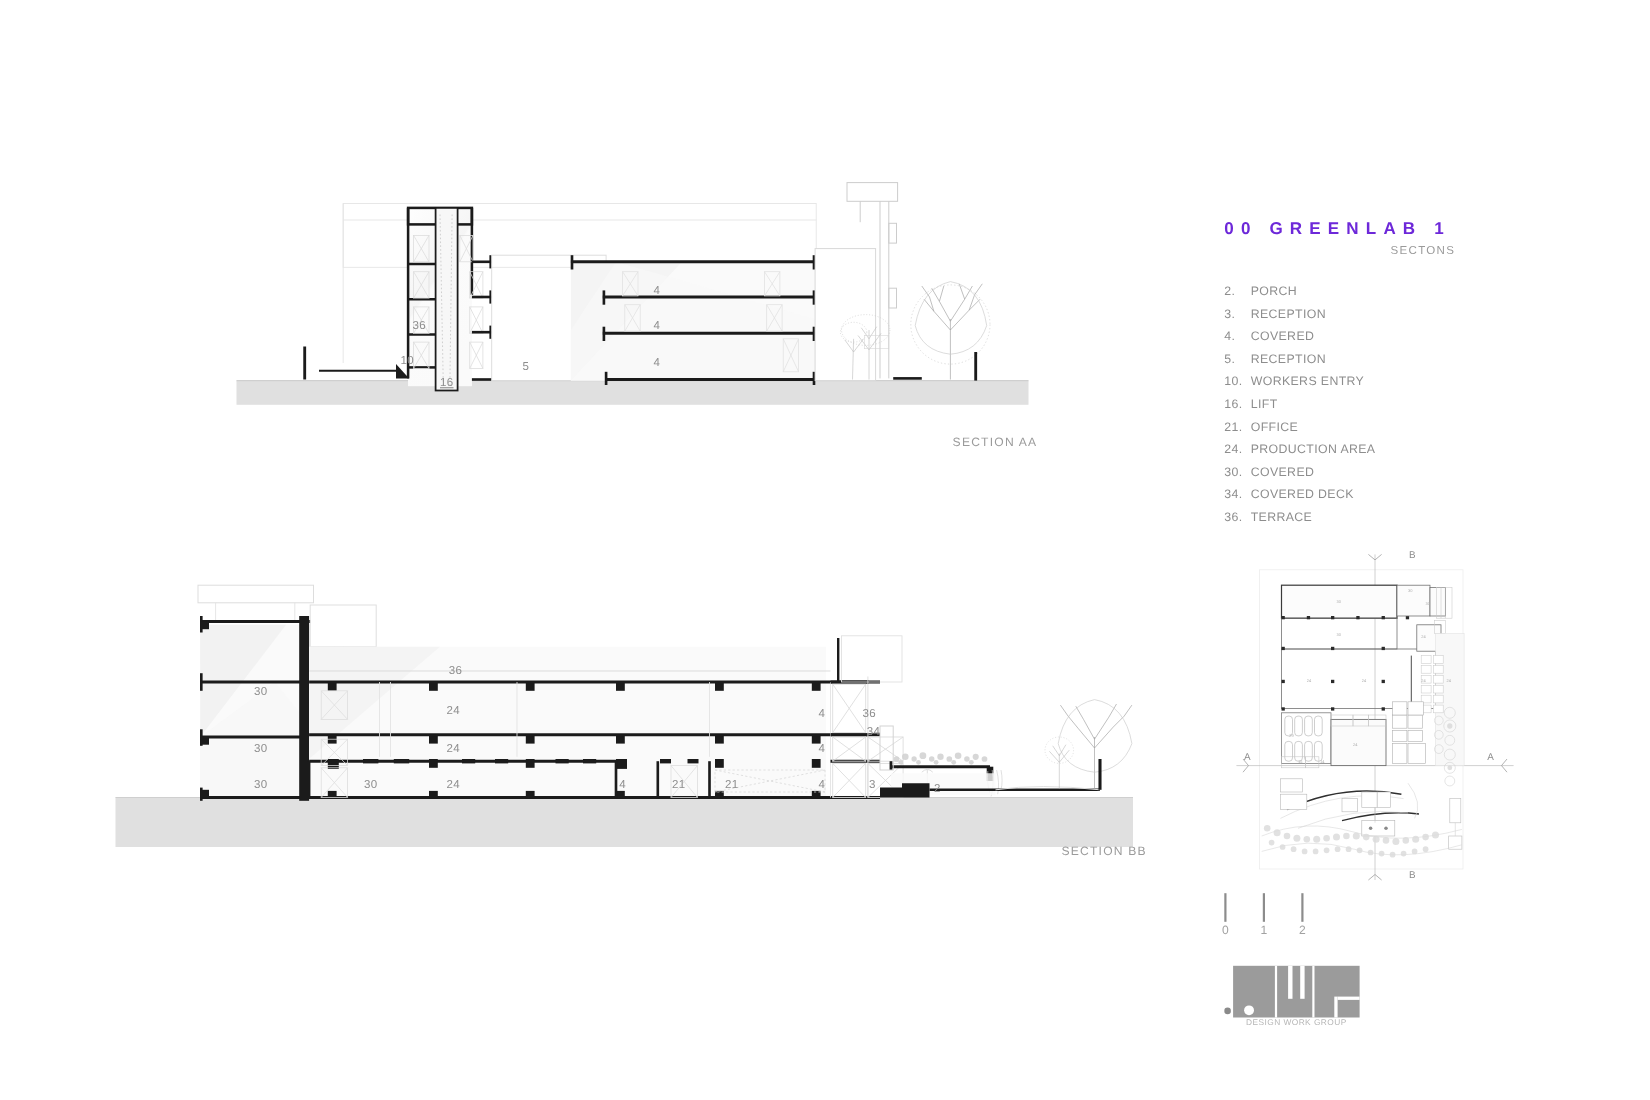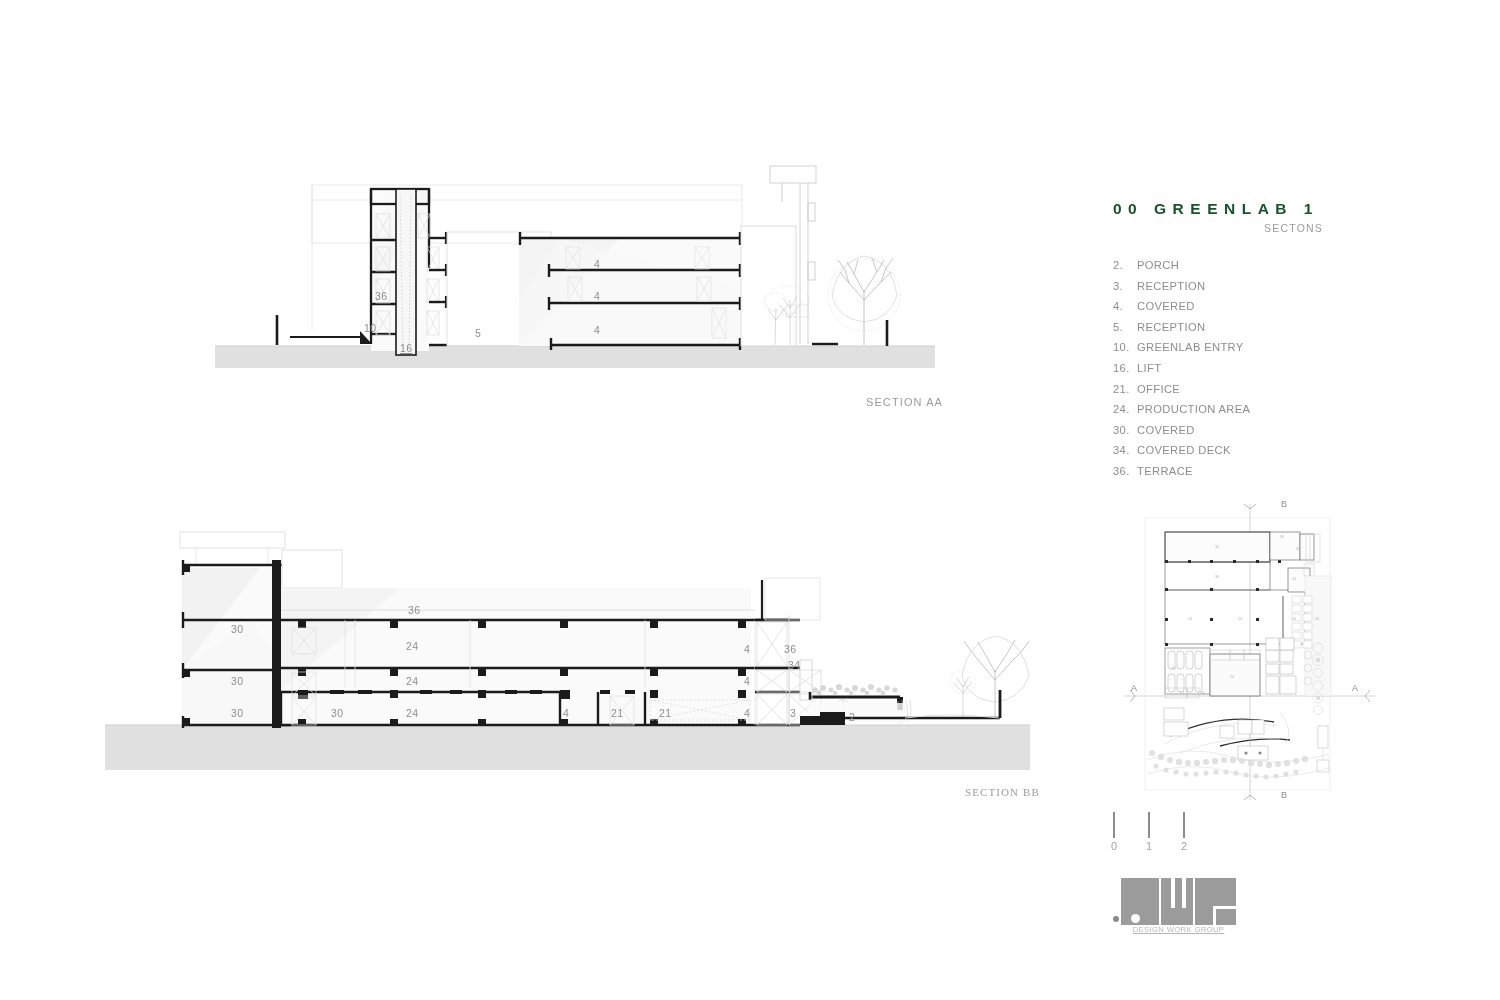--- a/index.html
+++ b/index.html
@@ -7,21 +7,21 @@
        font-family:"Liberation Sans","DejaVu Sans",sans-serif;
        -webkit-font-smoothing:antialiased;}
   #sheet{position:relative;width:1500px;height:1000px;background:#fff;}
 
   
   .abs{position:absolute;}
 
   
   .title-main{
     position:absolute;left:1113px;top:200px;
-    font-size:15.5px;font-weight:bold;color:#14532d;
+    font-size:15.5px;font-weight:bold;color:#6d28d9;
     letter-spacing:6.5px;white-space:nowrap;text-align:center;
   }
   .title-sub{
     position:absolute;left:1113px;top:222px;width:210px;
     text-align:right;font-size:10.5px;color:#9a9a9a;
     letter-spacing:1.2px;white-space:nowrap;
   }
   .legend{position:absolute;left:1113px;top:255px;width:230px;}
   .legend-row{display:flex;align-items:flex-start;height:20.6px;
     font-size:11.2px;color:#8d8d8d;letter-spacing:0.35px;line-height:20.6px;}
@@ -43,21 +43,21 @@
   .sb-lbl{position:absolute;font-size:11px;color:#a2a2a2;top:28px;}
 
   
   .logo-wrap{position:absolute;left:1113px;top:878px;}
   .logo-dot{position:absolute;left:0px;top:38px;width:6px;height:6px;
             border-radius:50%;background:#8a8a8a;}
   .logo-block{position:absolute;left:8px;top:0px;width:115px;height:47px;background:#9b9b9b;}
   .logo-cut{position:absolute;background:#ffffff;}
   .logo-text{position:absolute;left:8px;top:47px;width:115px;
     text-align:center;font-size:7.6px;color:#b6b6b6;letter-spacing:0.4px;
-    white-space:nowrap;text-decoration:underline;}
+    white-space:nowrap;}
 
   
   .kp-letter{position:absolute;font-size:9px;color:#8d8d8d;}
 </style>
 </head>
 <body>
 
 <div id="sheet">
 
   <div class="abs" style="left:0;top:0;width:1060px;height:400px;">
@@ -482,21 +482,21 @@
       <span class="rtag" style="left:659px;top:187px;">21</span>
       <span class="rtag" style="left:744px;top:123px;">4</span>
       <span class="rtag" style="left:744px;top:155px;">4</span>
       <span class="rtag" style="left:744px;top:187px;">4</span>
       <span class="rtag" style="left:784px;top:123px;">36</span>
       <span class="rtag" style="left:788px;top:139px;">34</span>
       <span class="rtag" style="left:790px;top:187px;">3</span>
       <span class="rtag" style="left:849px;top:191px;">2</span>
     </div>
 
-    <span class="section-caption" style="left:965px;top:266px;font-family:Liberation Serif, serif;">SECTION BB</span>
+    <span class="section-caption" style="left:965px;top:248px;">SECTION BB</span>
   </div>
 
   <div class="title-main">00  GREENLAB  1</div>
   <div class="title-sub">SECTONS</div>
 
   <div class="legend">
     <div class="legend-row">
       <span class="legend-num">2.</span>
       <span class="legend-lbl">PORCH</span>
     </div>
@@ -507,21 +507,21 @@
     <div class="legend-row">
       <span class="legend-num">4.</span>
       <span class="legend-lbl">COVERED</span>
     </div>
     <div class="legend-row">
       <span class="legend-num">5.</span>
       <span class="legend-lbl">RECEPTION</span>
     </div>
     <div class="legend-row">
       <span class="legend-num">10.</span>
-      <span class="legend-lbl">GREENLAB  ENTRY</span>
+      <span class="legend-lbl">WORKERS  ENTRY</span>
     </div>
     <div class="legend-row">
       <span class="legend-num">16.</span>
       <span class="legend-lbl">LIFT</span>
     </div>
     <div class="legend-row">
       <span class="legend-num">21.</span>
       <span class="legend-lbl">OFFICE</span>
     </div>
     <div class="legend-row">

